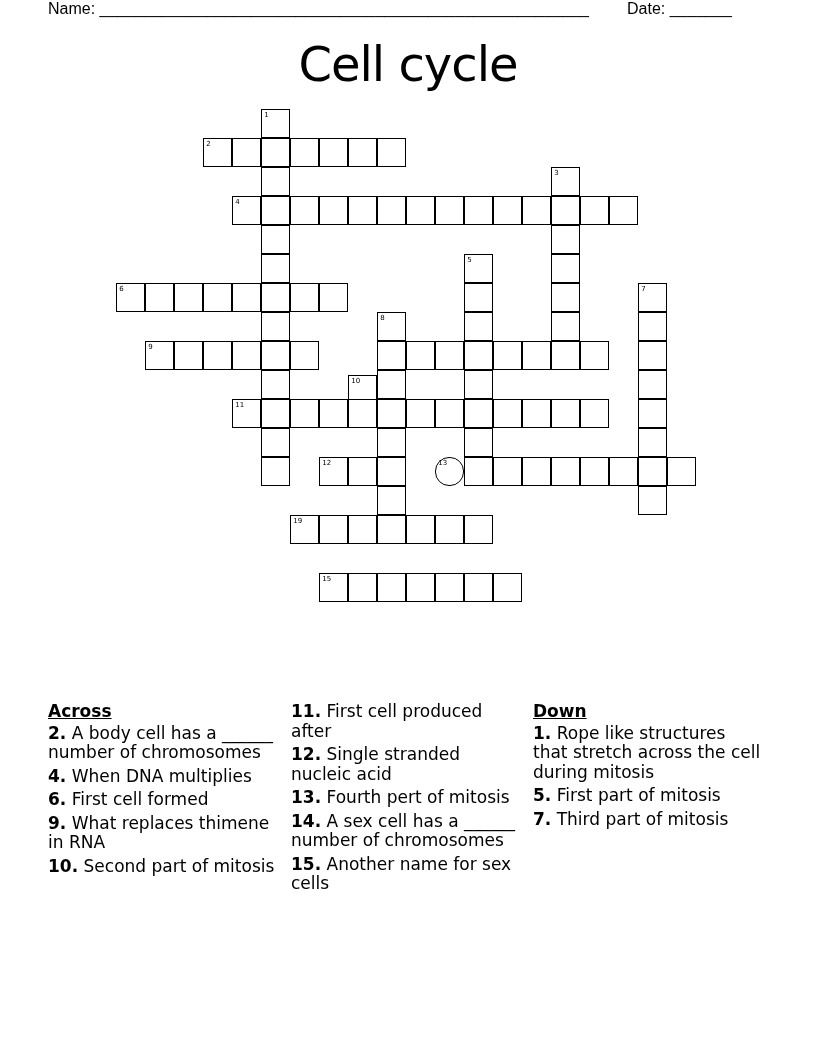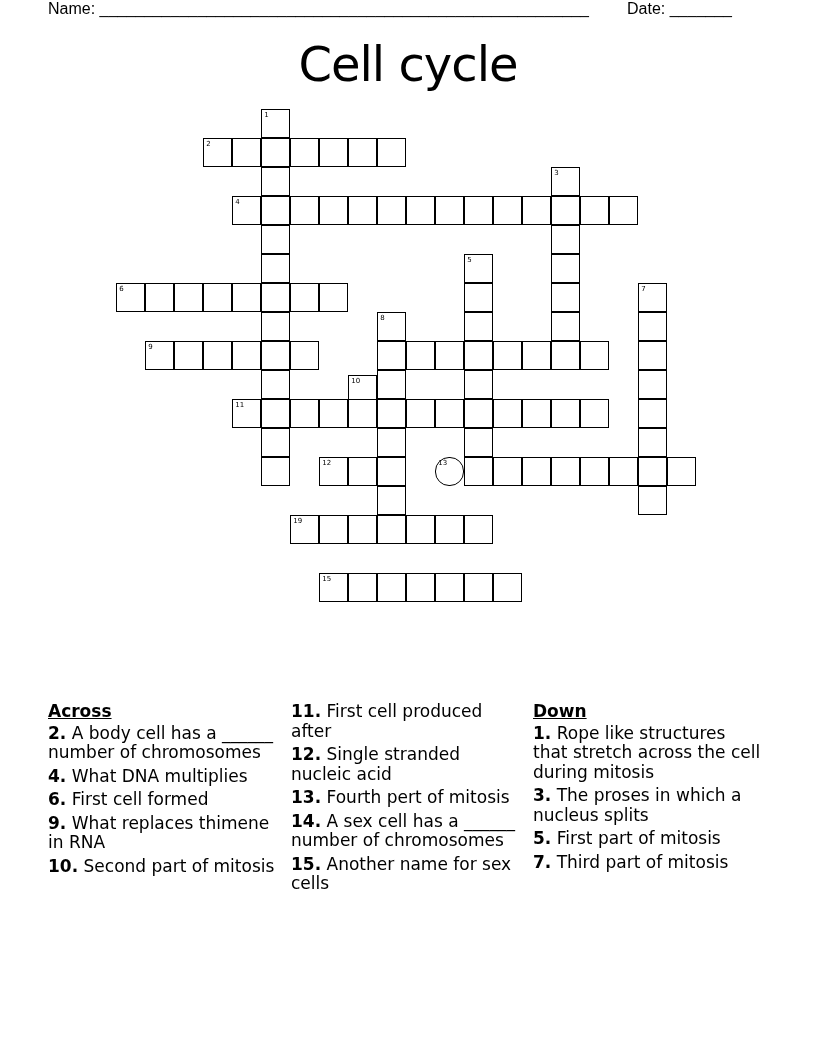--- a/index.html
+++ b/index.html
@@ -168,33 +168,32 @@
     <div class="cell" style="left: 261px; top: 464px;"></div>
     <div class="cell" style="left: 290px; top: 464px;"></div>
     <div class="cell" style="left: 319px; top: 464px;"></div>
     <div class="cell" style="left: 348px; top: 464px;"></div>
     <div class="cell" style="left: 377px; top: 464px;"></div>
   </div>
 
 <div class="clues col-a">
   <div class="heading">Across</div>
   <div class="clue"><b>2.</b> <span>A body cell has a ______ number of chromosomes</span></div>
-  <div class="clue"><b>4.</b> <span>What DNA multiplies</span></div>
+  <div class="clue"><b>4.</b> <span>When DNA multiplies</span></div>
   <div class="clue"><b>6.</b> <span>First cell formed</span></div>
   <div class="clue"><b>9.</b> <span>What replaces thimene in RNA</span></div>
   <div class="clue"><b>10.</b> <span>Second part of mitosis</span></div>
 </div>
 
 <div class="clues col-b">
   <div class="clue"><b>11.</b> <span>First cell produced after</span></div>
   <div class="clue"><b>12.</b> <span>Single stranded nucleic acid</span></div>
   <div class="clue"><b>13.</b> <span>Fourth pert of mitosis</span></div>
   <div class="clue"><b>14.</b> <span>A sex cell has a ______ number of chromosomes</span></div>
   <div class="clue"><b>15.</b> <span>Another name for sex cells</span></div>
 </div>
 
 <div class="clues col-c">
   <div class="heading">Down</div>
   <div class="clue"><b>1.</b> <span>Rope like structures that stretch across the cell during mitosis</span></div>
-  <div class="clue"><b>3.</b> <span>The proses in which a nucleus splits</span></div>
   <div class="clue"><b>5.</b> <span>First part of mitosis</span></div>
   <div class="clue"><b>7.</b> <span>Third part of mitosis</span></div>
 </div>
 
 </body></html>

